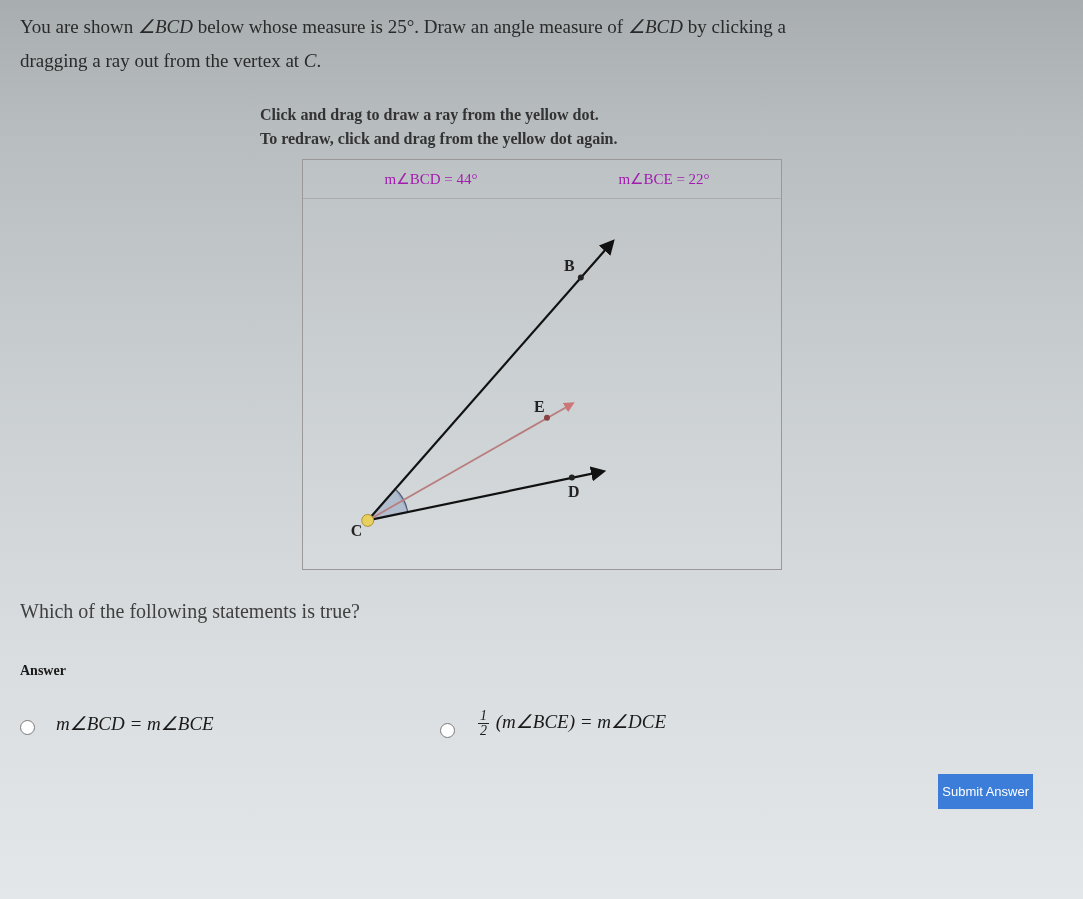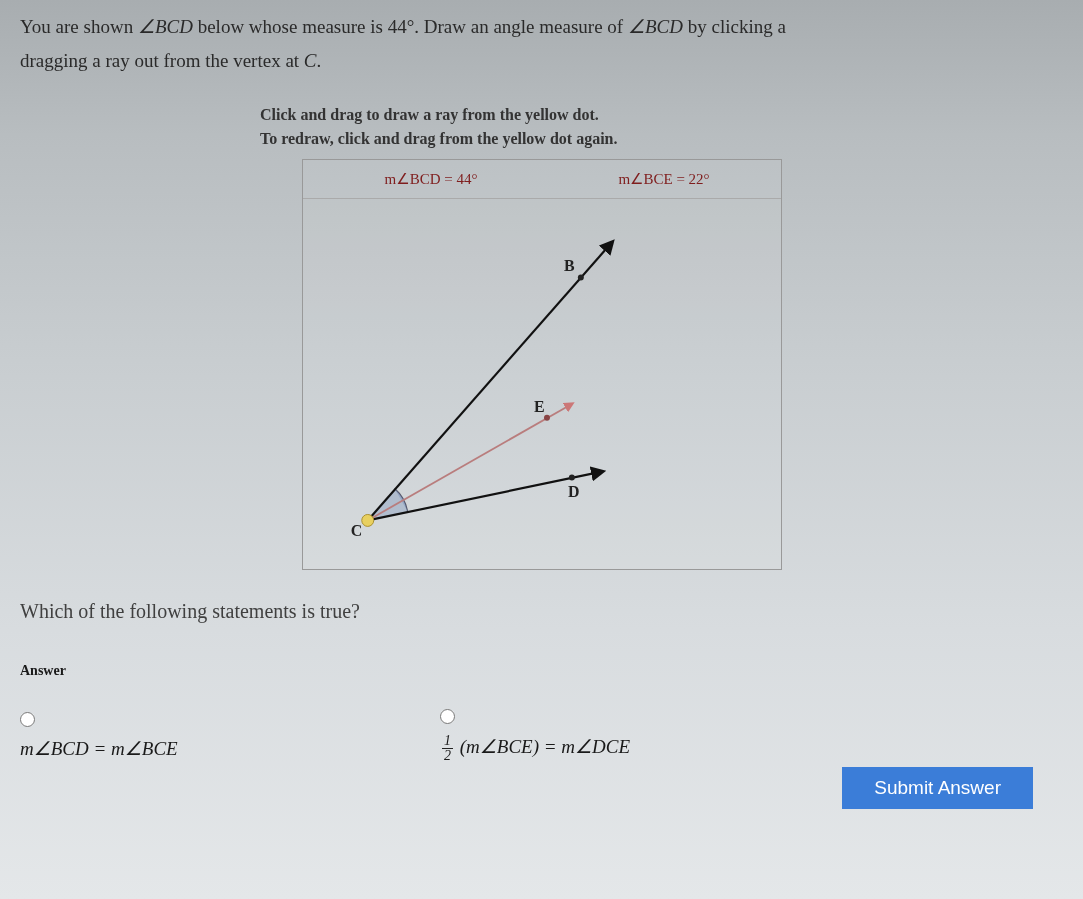--- a/index.html
+++ b/index.html
@@ -35,21 +35,21 @@
     }
     .diagram-box {
       border: 1px solid #999;
       background: rgba(255,255,255,0.05);
       width: 480px;
     }
     .angle-header {
       display: flex;
       border-bottom: 1px solid #aaa;
       font-size: 15px;
-      color: #7f1d1d;
+      color: #a21caf;
       padding-left: 12px;
     }
     .angle-header > div {
       flex: 1;
       padding: 10px 8px;
       text-align: center;
     }
     .canvas-area {
       position: relative;
       height: 370px;
@@ -71,25 +71,24 @@
       font-weight: bold;
       margin-bottom: 30px;
     }
     .options-row {
       display: flex;
       align-items: center;
       margin-bottom: 22px;
     }
     .option {
       display: flex;
-      align-items: flex-start;
-      gap: 10px;
+      align-items: flex-end;
+      gap: 21px;
       font-size: 19px;
       cursor: pointer;
-      flex-direction: column;
     }
     .option input[type="radio"] {
       width: 15px;
       height: 15px;
       cursor: pointer;
     }
     .col-left { width: 420px; }
     .col-mid { width: 380px; }
     .math { font-style: italic; font-family: Georgia, serif; }
     .frac {
@@ -100,36 +99,36 @@
       vertical-align: middle;
       line-height: 1;
       margin: 0 2px;
     }
     .frac .num { border-bottom: 1px solid #222; padding: 0 2px; }
     .frac .den { padding: 0 2px; }
     .submit-btn {
       background: #3b7dd8;
       color: #fff;
       border: none;
-      padding: 10px 32px;
-      font-size: 19px;
+      padding: 10px 4px;
+      font-size: 13px;
       cursor: pointer;
       font-family: Arial, sans-serif;
     }
     .submit-area {
       position: absolute;
       right: 50px;
       bottom: 90px;
     }
   </style>
 </head>
 <body>
 
 <div class="prompt-text">
-  <span>You are shown </span><span class="math-var">∠BCD</span><span> below whose measure is </span><span>44°</span><span>. Draw an angle measure of </span><span class="math-var">∠BCD</span><span> by clicking a</span><br>
+  <span>You are shown </span><span class="math-var">∠BCD</span><span> below whose measure is </span><span>25°</span><span>. Draw an angle measure of </span><span class="math-var">∠BCD</span><span> by clicking a</span><br>
   <span>dragging a ray out from the vertex at </span><span class="math-var">C</span><span>.</span>
 </div>
 
 <div class="instructions">
   <span>Click and drag to draw a ray from the yellow dot.</span><br>
   <span>To redraw, click and drag from the yellow dot again.</span>
 </div>
 
 <div class="diagram-wrap">
   <div class="diagram-box">

